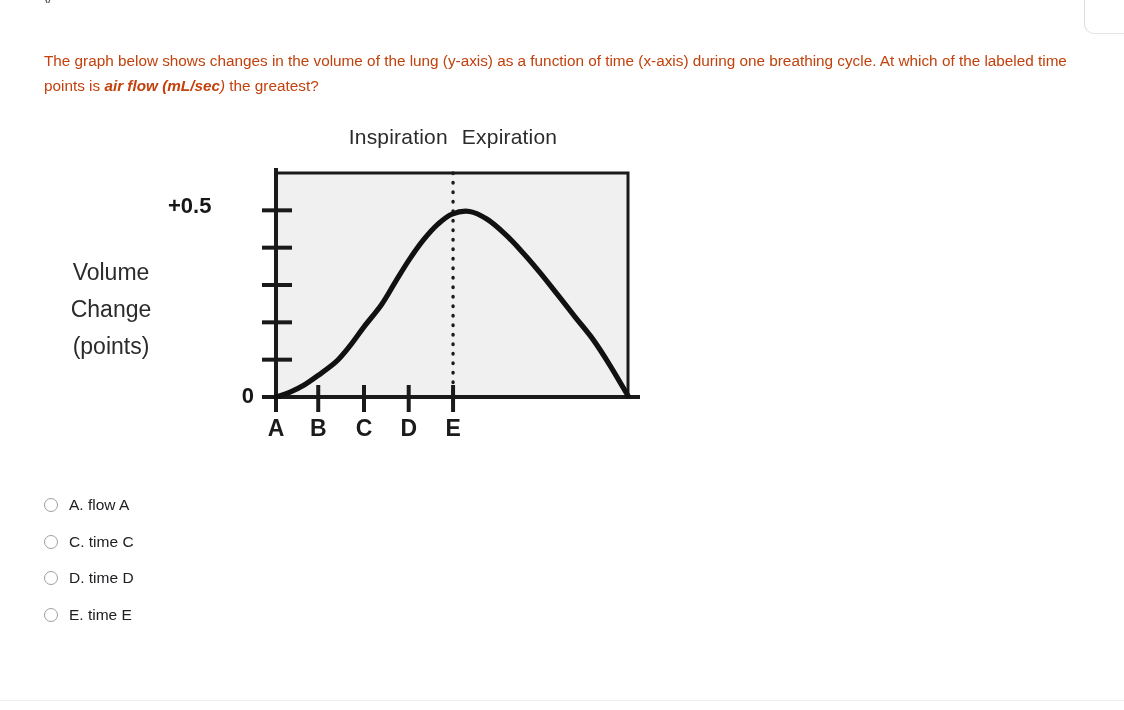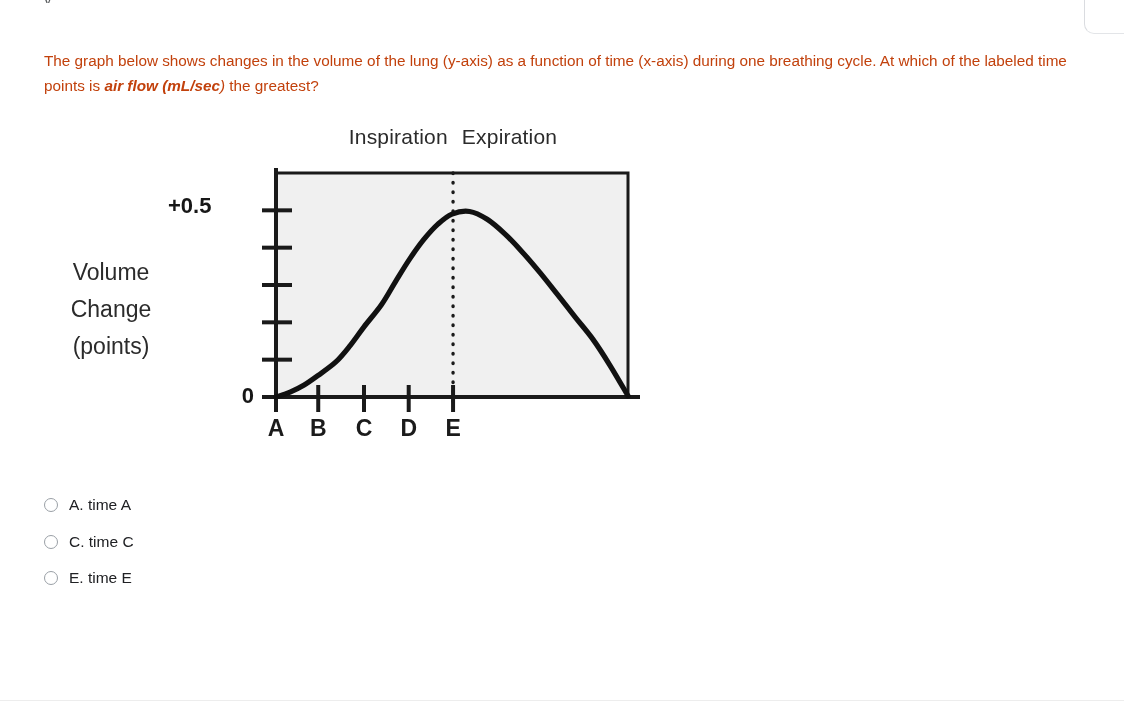--- a/index.html
+++ b/index.html
@@ -238,25 +238,29 @@
       <span style="left: 318.24px;">B</span>
       <span style="left: 364px;">C</span>
       <span style="left: 408.704px;">D</span>
       <span style="left: 453.056px;">E</span>
     </div>
 </div>
 
 <div id="options">
     <div class="option-row">
       <span class="radio"></span>
-      <span class="option-label">A. time A</span>
+      <span class="option-label">A. flow A</span>
     </div>
     <div class="option-row">
       <span class="radio"></span>
       <span class="option-label">C. time C</span>
     </div>
     <div class="option-row">
       <span class="radio"></span>
+      <span class="option-label">D. time D</span>
+    </div>
+    <div class="option-row">
+      <span class="radio"></span>
       <span class="option-label">E. time E</span>
     </div>
   </div>
 
 <div id="bottom-rule"></div>
 
 </body></html>

